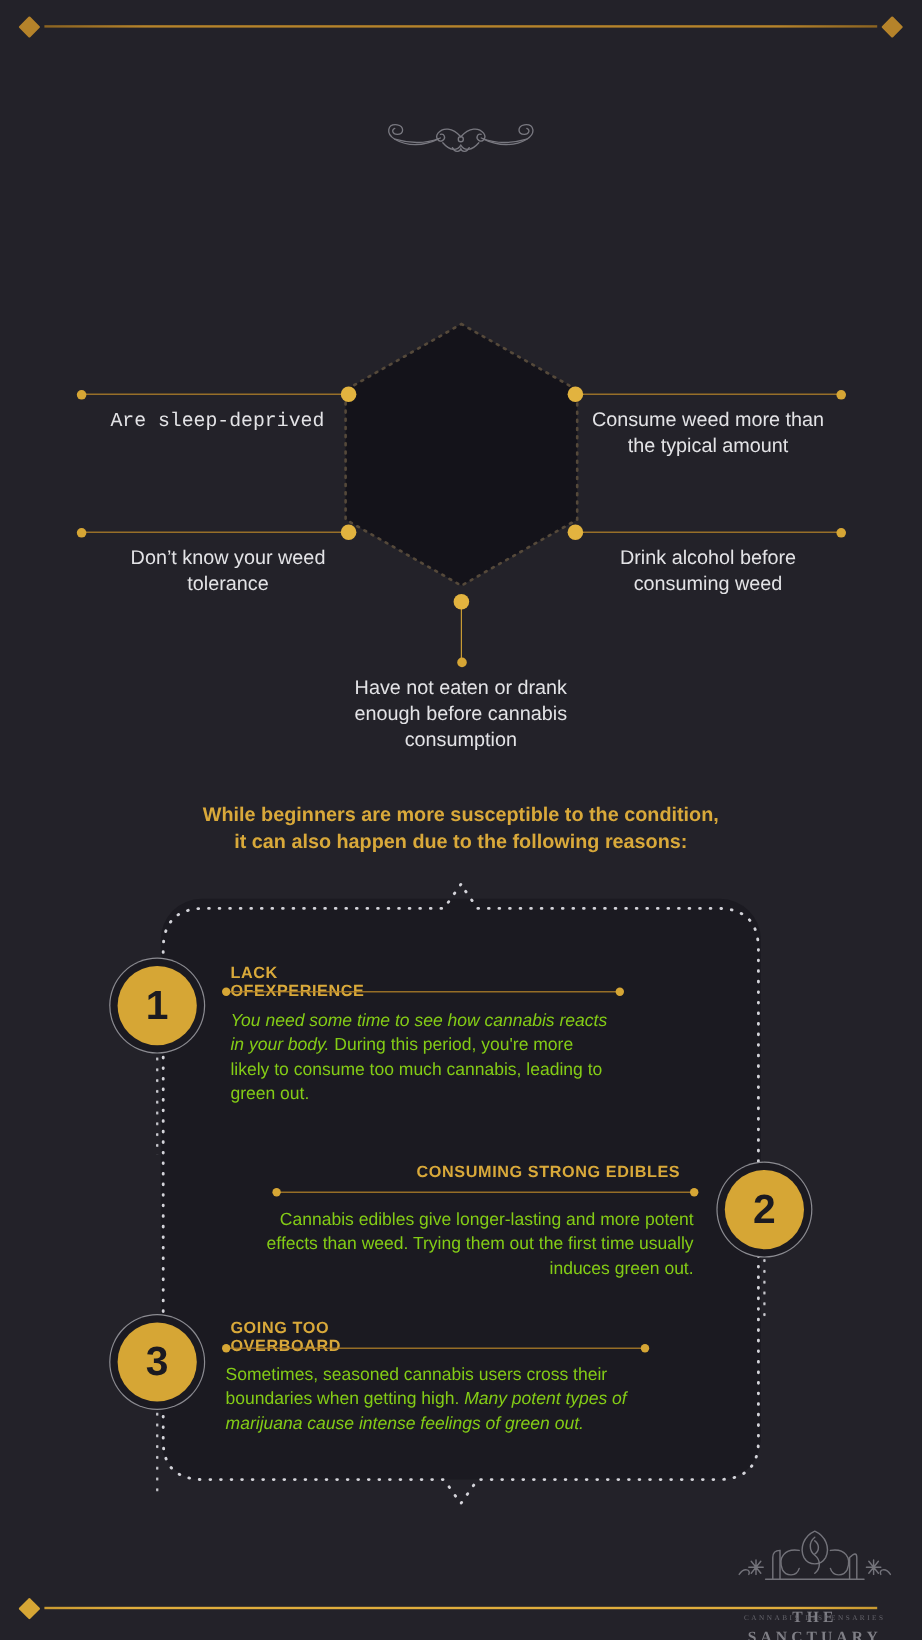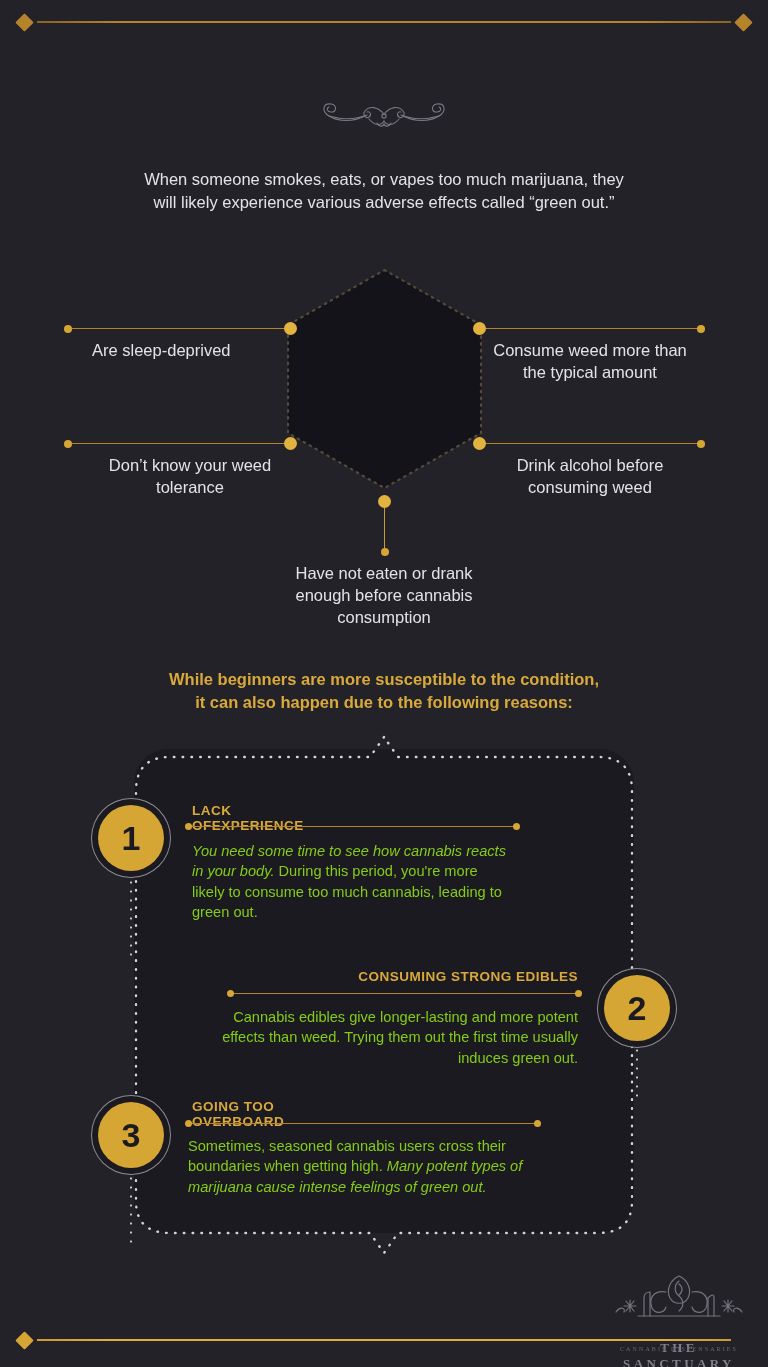--- a/index.html
+++ b/index.html
@@ -252,21 +252,20 @@
       <path d="M66 24 C54 30, 40 30, 30 24 C22 19, 24 11, 32 12 C38 13, 38 20, 32 20 C28 20, 27 16, 30 15"></path>
       <path d="M104 24 C116 30, 130 30, 140 24 C148 19, 146 11, 138 12 C132 13, 132 20, 138 20 C142 20, 143 16, 140 15"></path>
       <path d="M70 27 C76 34, 82 34, 85 29 C88 34, 94 34, 100 27"></path>
       <path d="M78 31 C80 35, 84 35, 85 32 C86 35, 90 35, 92 31"></path>
       <circle cx="85" cy="24" r="2.1"></circle>
       <path d="M30 24 C44 28, 58 27, 68 23"></path>
       <path d="M140 24 C126 28, 112 27, 102 23"></path>
     </g>
   </svg>
 
-  <div class="intro">When someone smokes, eats, or vapes too much marijuana, they will likely experience various adverse effects called “green out.”</div>
 
   <div class="hex-wrap">
 
     <svg class="hexagon" viewBox="0 0 197 222">
       <polygon points="98.5,2 195,57 195,165 98.5,220 2,165 2,57" fill="#14131a" stroke="#55493a" stroke-width="2.2" stroke-dasharray="1.6 5.2" stroke-linecap="round"></polygon>
     </svg>
 
 
     <div class="conn" style="left:68px; top:63px; width:222px;"></div>
     <div class="node small" style="left:64px; top:60px;"></div>
@@ -281,21 +280,21 @@
     <div class="node small" style="left:697px; top:60px;"></div>
 
     <div class="conn" style="left:482px; top:178px; width:218px;"></div>
     <div class="node" style="left:473px; top:172px;"></div>
     <div class="node small" style="left:697px; top:175px;"></div>
 
     <div class="conn v" style="left:384px; top:237px; height:49px;"></div>
     <div class="node" style="left:378px; top:230px;"></div>
     <div class="node small" style="left:381px; top:283px;"></div>
 
-    <div class="hex-text left" style="left:92px; top:75px;  width:200px;">Are sleep-deprived</div>
+    <div class="hex-text left" style="left:92px; top:75px;  width:200px;font-family:Liberation Mono, monospace;">Are sleep-deprived</div>
 
     <div class="hex-text center" style="left:490px; top:75px; width:200px;">Consume weed more than the typical amount</div>
 
     <div class="hex-text center" style="left:90px; top:190px; width:200px;">Don’t know your weed tolerance</div>
 
     <div class="hex-text center" style="left:487px; top:190px; width:206px;">Drink alcohol before consuming weed</div>
 
     <div class="hex-text center" style="left:270px; top:298px; width:228px;">Have not eaten or drank enough before cannabis consumption</div>
   </div>
 
@@ -319,21 +318,21 @@
       <span class="sep-dot" style="right:-4px;"></span>
     </div>
     <div class="reason-body" style="left:192px; top:841px; width:320px;">
       <i>You need some time to see how cannabis reacts in your body.</i><span> During this period, you're more likely to consume too much cannabis, leading to green out.</span>
     </div>
     <div class="dotline" style="left:130px; top:878px; height:84px;"></div>
   </div>
 
   <div class="reason">
     <div class="badge" style="left:604px; top:975px;">2</div>
-    <div class="reason-title" style="left:336px; top:969px; width:242px; text-align:right;">CONSUMING STRONG EDIBLES</div>
+    <div class="reason-title" style="left:336px; top:969px; width:242px; text-align:center;">CONSUMING STRONG EDIBLES</div>
     <div class="sep" style="left:231px; top:993px; width:347px;">
       <span class="sep-dot" style="left:-4px;"></span>
       <span class="sep-dot" style="right:-4px;"></span>
     </div>
     <div class="reason-body" style="left:222px; top:1007px; width:356px; text-align:right;">Cannabis edibles give longer-lasting and more potent effects than weed. Trying them out the first time usually induces green out.</div>
     <div class="dotline" style="left:636px; top:1046px; height:56px;"></div>
   </div>
 
   <div class="reason">
     <div class="badge" style="left:98px; top:1102px;">3</div>

